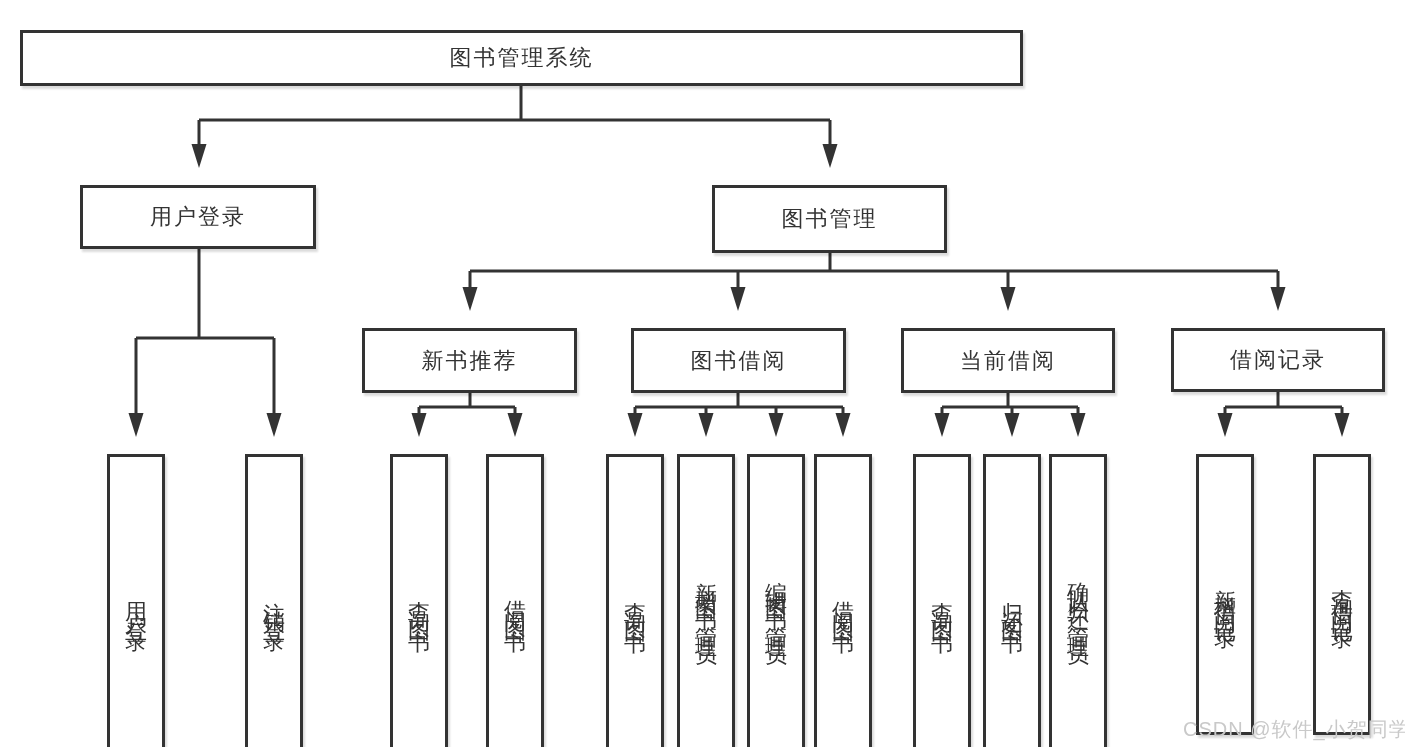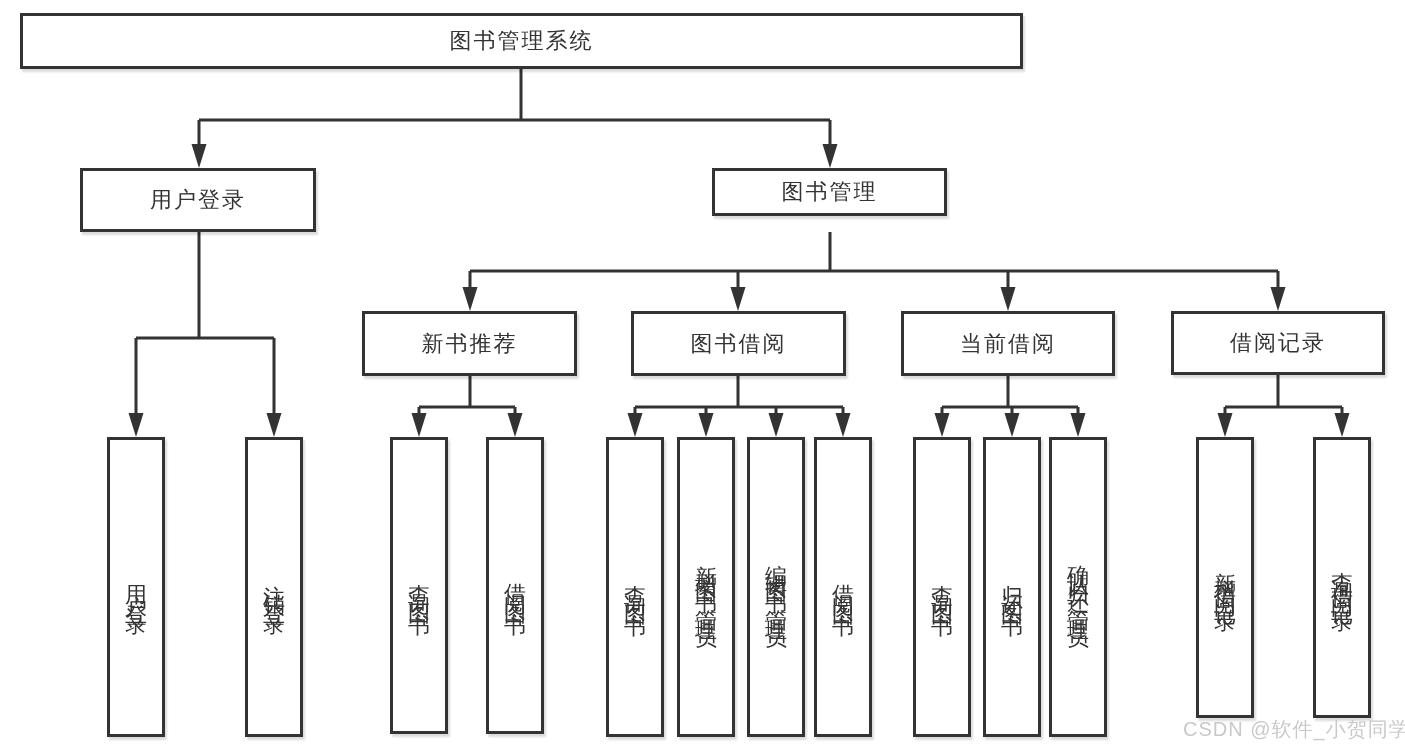--- a/index.html
+++ b/index.html
@@ -15,20 +15,21 @@
   #wires path{stroke:#333333;stroke-width:3;fill:none;}
   #wires polygon{fill:#333333;stroke:none;}
   .box{
     position:absolute;
     box-sizing:border-box;
     background:#ffffff;
     border:3px solid #333333;
     box-shadow:2px 3px 2px rgba(0,0,0,0.14);
     display:flex;align-items:center;justify-content:center;
     z-index:1;
+    margin-top:17px;
   }
   .lbl{
     font-size:22px;
     color:#333333;
     letter-spacing:2px;
     white-space:nowrap;
   }
   .vlabel{
     writing-mode:vertical-rl;
     text-orientation:mixed;
@@ -36,21 +37,21 @@
     line-height:1;
     letter-spacing:10px;
     color:#333333;
     white-space:nowrap;
   }
   .sp6{letter-spacing:8px;}
   .sp9{letter-spacing:9px;}
   
   #b-root    {left:20px;  top:13px;  width:1003px; height:56px;}
   #b-login   {left:80px;  top:168px; width:236px;  height:64px;}
-  #b-mgmt    {left:712px; top:168px; width:235px;  height:48px;}
+  #b-mgmt    {left:712px; top:168px; width:235px;  height:68px;}
   #b-rec     {left:362px; top:311px; width:215px;  height:65px;text-align:center;}
   #b-borrow  {left:631px; top:311px; width:215px;  height:65px;}
   #b-current {left:901px; top:311px; width:214px;  height:65px;}
   #b-records {left:1171px;top:311px; width:214px;  height:64px;}
   
   .vbox{width:58px;}
   #l-a1{left:107px; top:437px; height:300px;}
   #l-a2{left:245px; top:437px; height:300px;}
   #l-b1{left:390px; top:437px; height:297px;}
   #l-b2{left:486px; top:437px; height:297px;}

